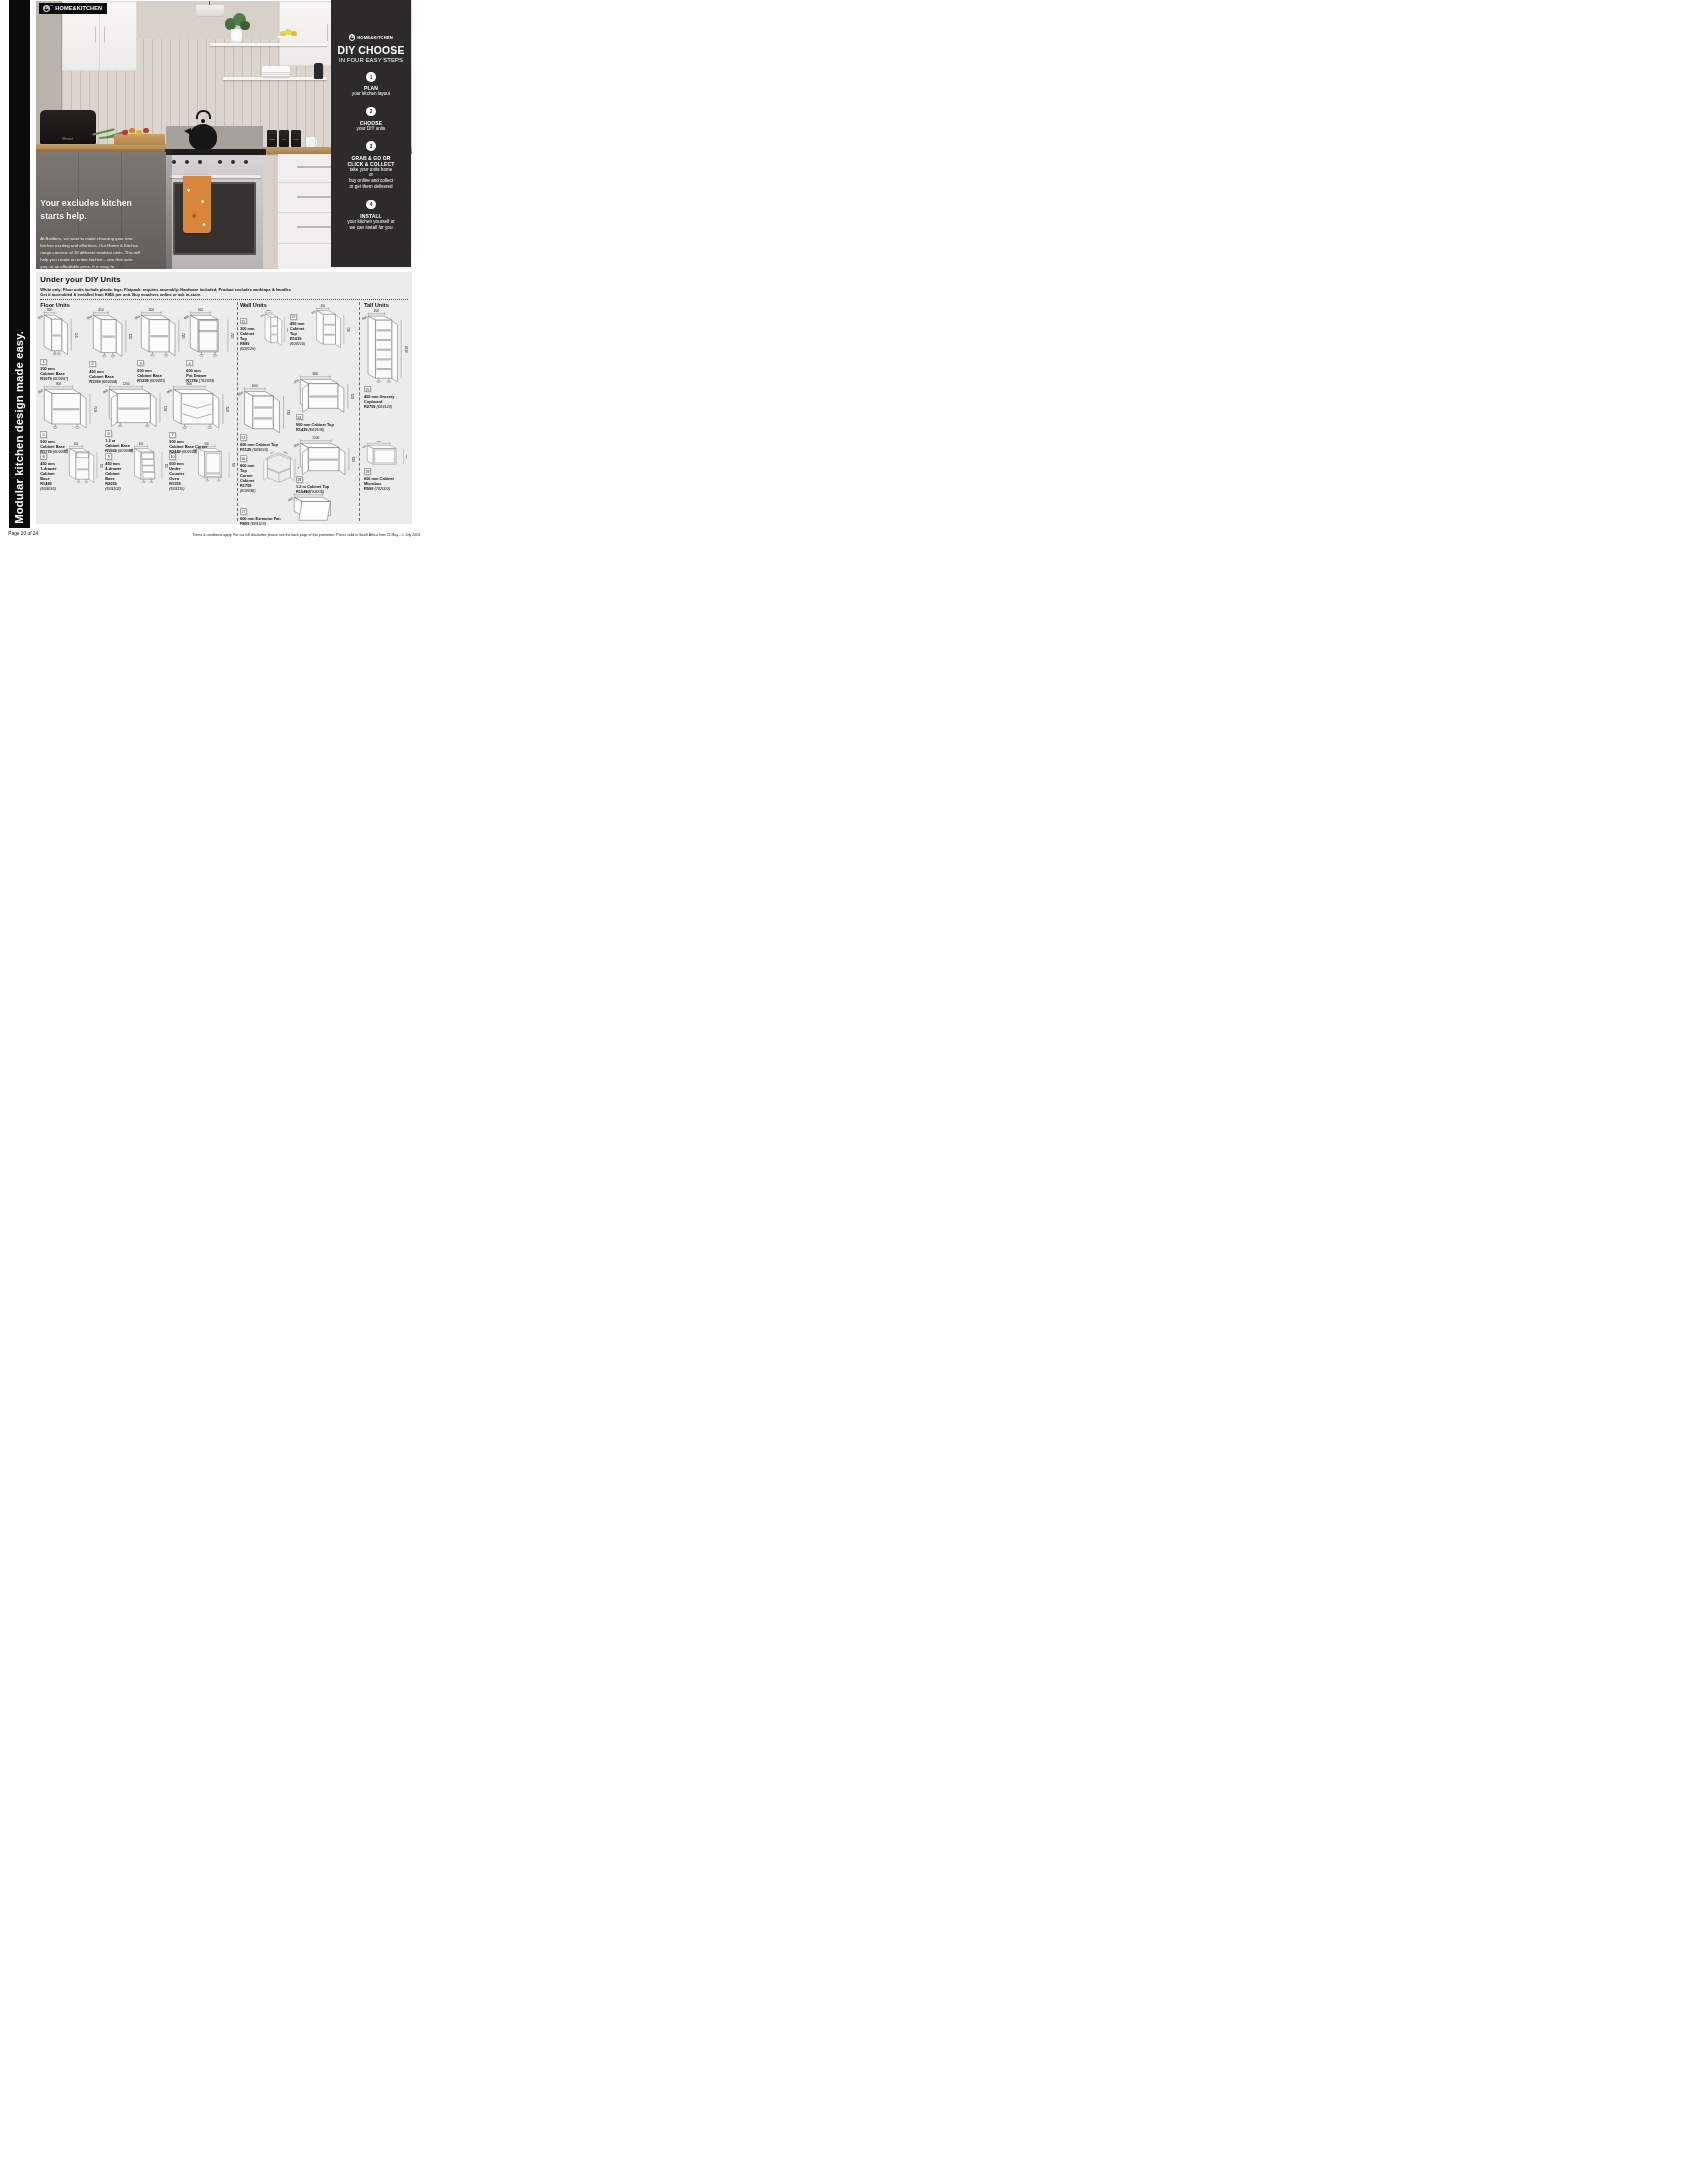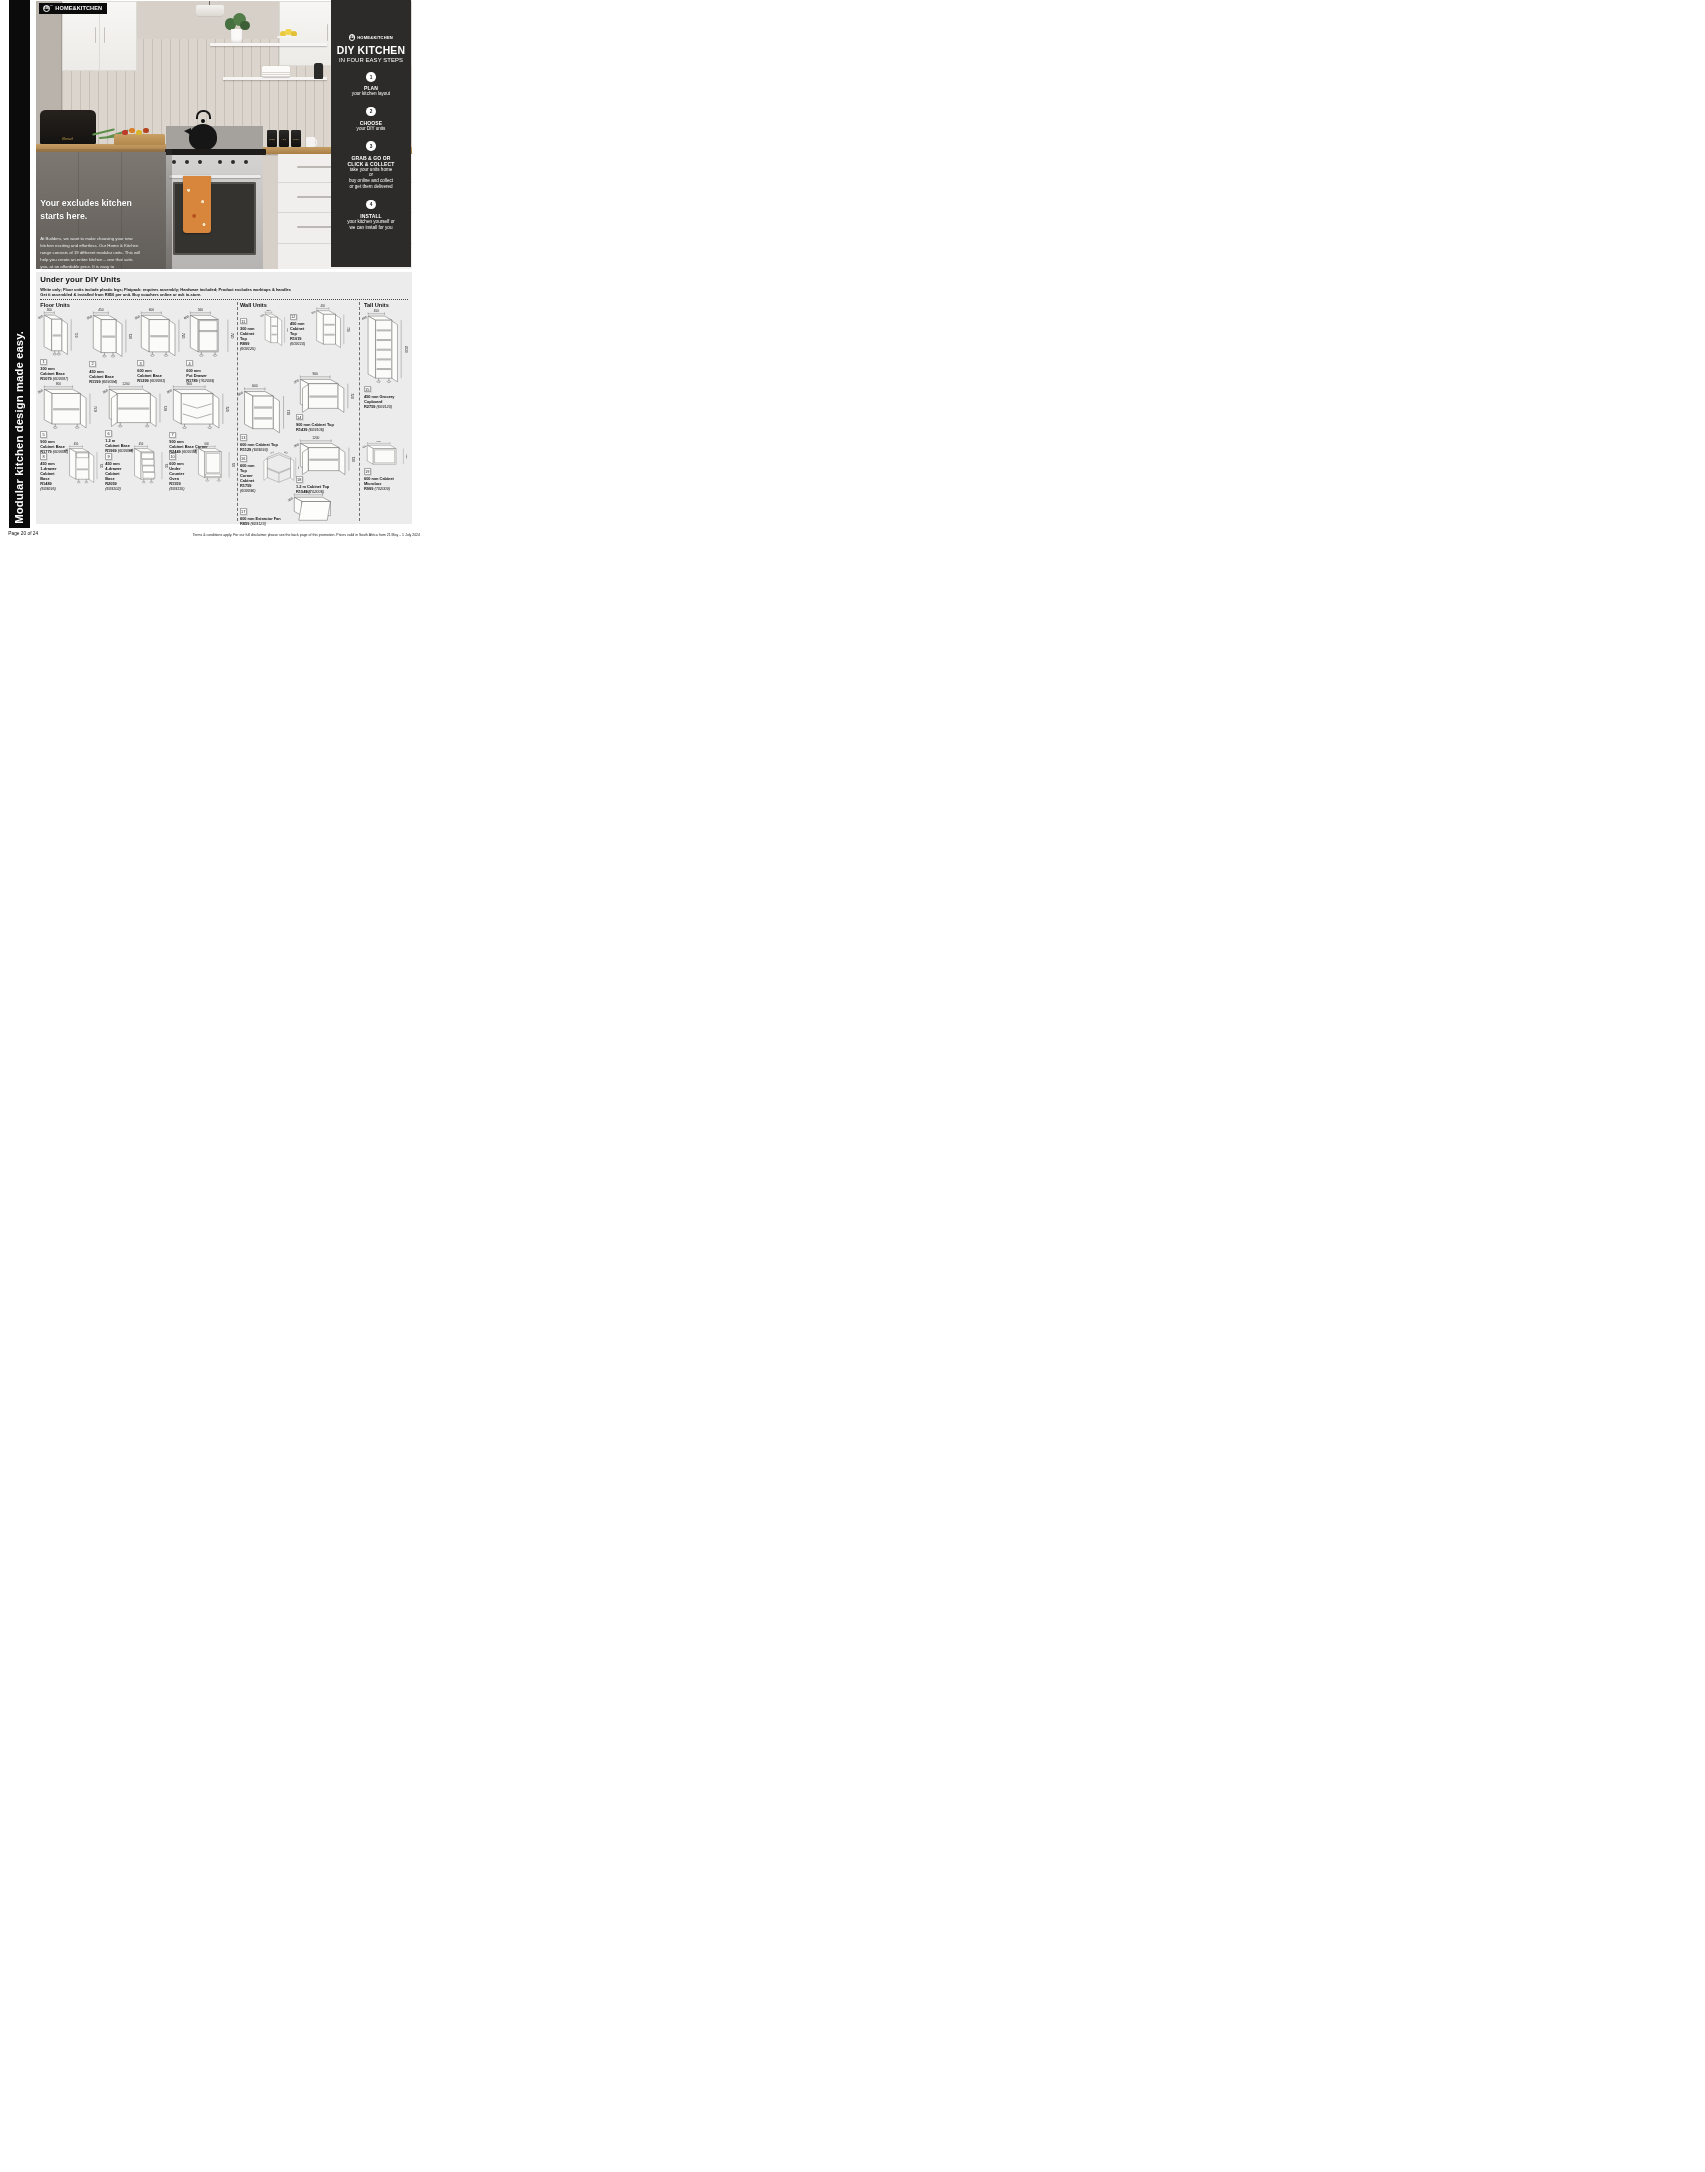--- a/index.html
+++ b/index.html
@@ -193,21 +193,21 @@
     </div>
 
     <div class="abs ph-base-left">
       <div class="door-line" style="left:42px"></div>
       <div class="door-line" style="left:85px"></div>
     </div>
     <div class="abs ph-shade"></div>
     <div class="abs hero-text">
       <div class="hero-headline">
           <div>Your excludes kitchen</div>
-          <div>starts here.</div>
+          <div>starts help.</div>
         </div>
       <div class="hero-body">
           <div>At Builders, we want to make choosing your new</div>
           <div>kitchen exciting and effortless. Our Home &amp; Kitchen</div>
           <div>range consists of 19 different modular units. This will</div>
           <div>help you create an entire kitchen – one that suits</div>
           <div>you, at an affordable price. It is easy to</div>
         </div>
     </div>
   </div>
@@ -216,21 +216,21 @@
     <span class="hk-circle">HK</span>
     <span class="tm">TM</span>
     <span class="brand-name">HOME&amp;KITCHEN</span>
   </div>
 
   <div class="sidebar">
     <div class="sb-logo">
       <span class="hk-circle">HK</span>
       <span class="brand-name">HOME&amp;KITCHEN</span>
     </div>
-    <div class="sb-title">DIY KITCHEN</div>
+    <div class="sb-title">DIY CHOOSE</div>
     <div class="sb-sub">IN FOUR EASY STEPS</div>
     <div id="steps-root">
         <div class="step">
           <div class="step-circle">1</div>
           <div class="step-title">
             <div>PLAN</div>
           </div>
           <div class="step-desc">
             <div>your kitchen layout</div>
           </div>

